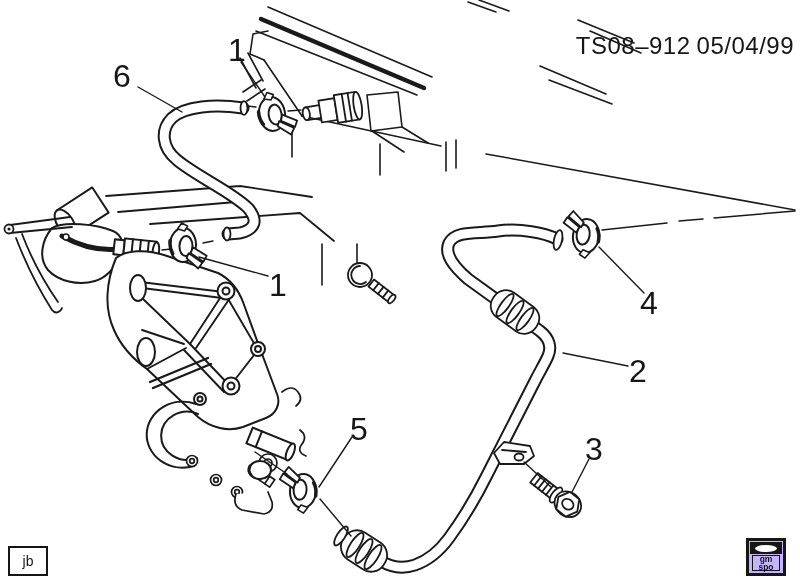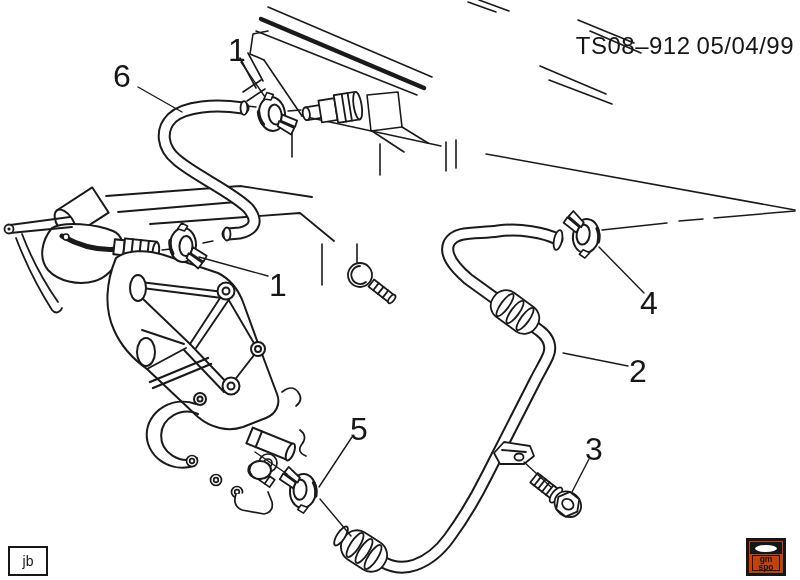--- a/index.html
+++ b/index.html
@@ -13,21 +13,21 @@
   }
   .doc-header .date{margin-left:6px;}
   svg{position:absolute;left:0;top:0;}
   .jb-box{
     position:absolute;left:8px;top:546px;width:36px;height:26px;
     border:2.5px solid #161616;display:flex;align-items:center;justify-content:center;
     font-size:14px;color:#161616;
   }
   .gm-box{
     position:absolute;left:746px;top:538px;width:40px;height:38px;
-    border:3px solid #161616;box-sizing:border-box;background:#c2410c;
+    border:3px solid #161616;box-sizing:border-box;background:#c4b5fd;
   }
   .gm-box .band{
     position:absolute;left:1px;top:1px;right:1px;height:12px;background:#161616;
     display:flex;align-items:center;justify-content:center;
   }
   .gm-box .band .oval{width:22px;height:7px;background:#fff;border-radius:50%;}
   .gm-box .txt{
     position:absolute;left:3px;right:3px;top:14px;bottom:2px;border:1.5px solid #161616;
     display:flex;flex-direction:column;align-items:center;justify-content:center;
     font-size:8.5px;font-weight:bold;line-height:8px;color:#161616;

